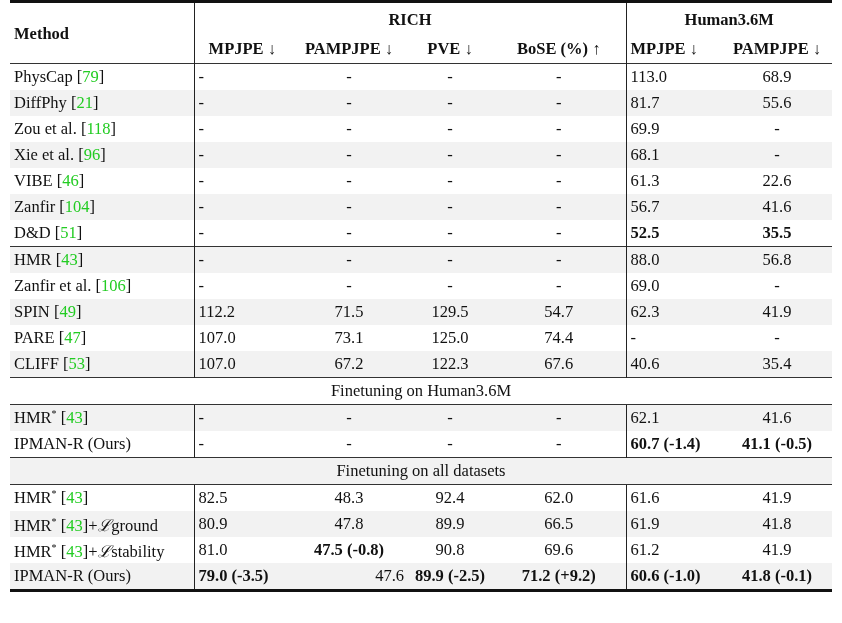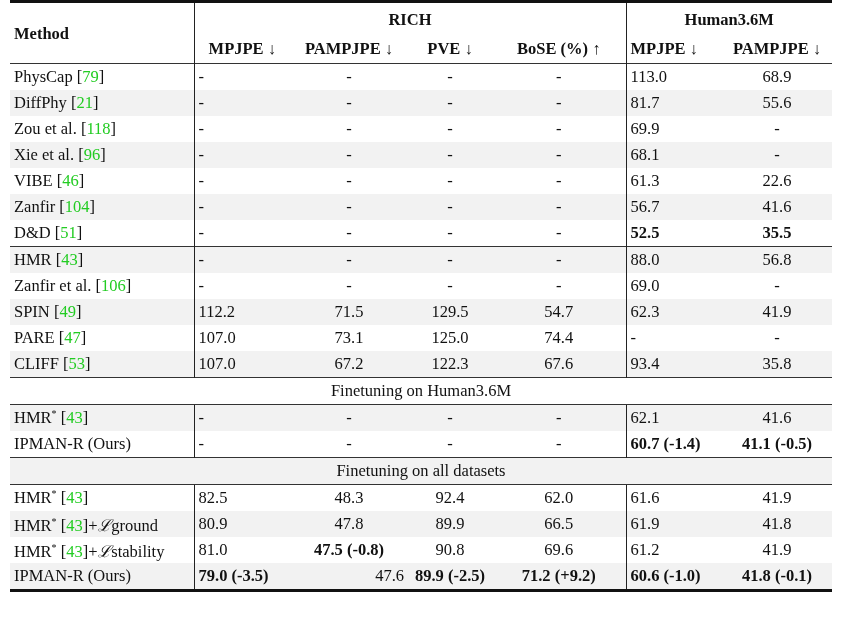--- a/index.html
+++ b/index.html
@@ -149,22 +149,22 @@
           <td class="c">74.4</td>
           <td class="l vl">-</td>
           <td class="c">-</td>
         </tr>
         <tr class="stripe">
           <td class="l"><span>CLIFF</span> [<span class="ref">53</span>]</td>
           <td class="l vl">107.0</td>
           <td class="c">67.2</td>
           <td class="c">122.3</td>
           <td class="c">67.6</td>
-          <td class="l vl">93.4</td>
-          <td class="c">35.8</td>
+          <td class="l vl">40.6</td>
+          <td class="c">35.4</td>
         </tr>
         <tr class="hl">
           <td colspan="7" class="c">Finetuning on Human3.6M</td>
         </tr>
         <tr class="stripe hl">
           <td class="l"><span>HMR</span><sup>*</sup> [<span class="ref">43</span>]</td>
           <td class="l vl">-</td>
           <td class="c">-</td>
           <td class="c">-</td>
           <td class="c">-</td>

